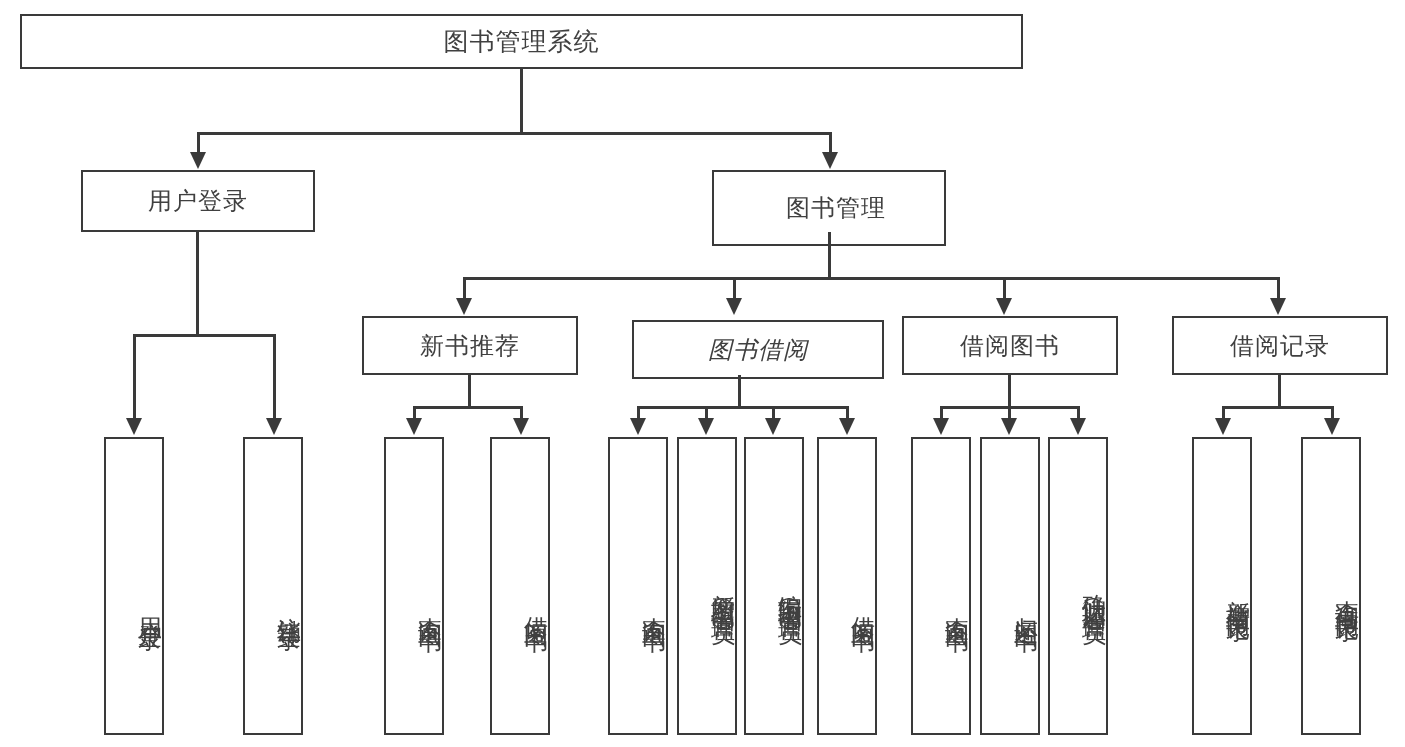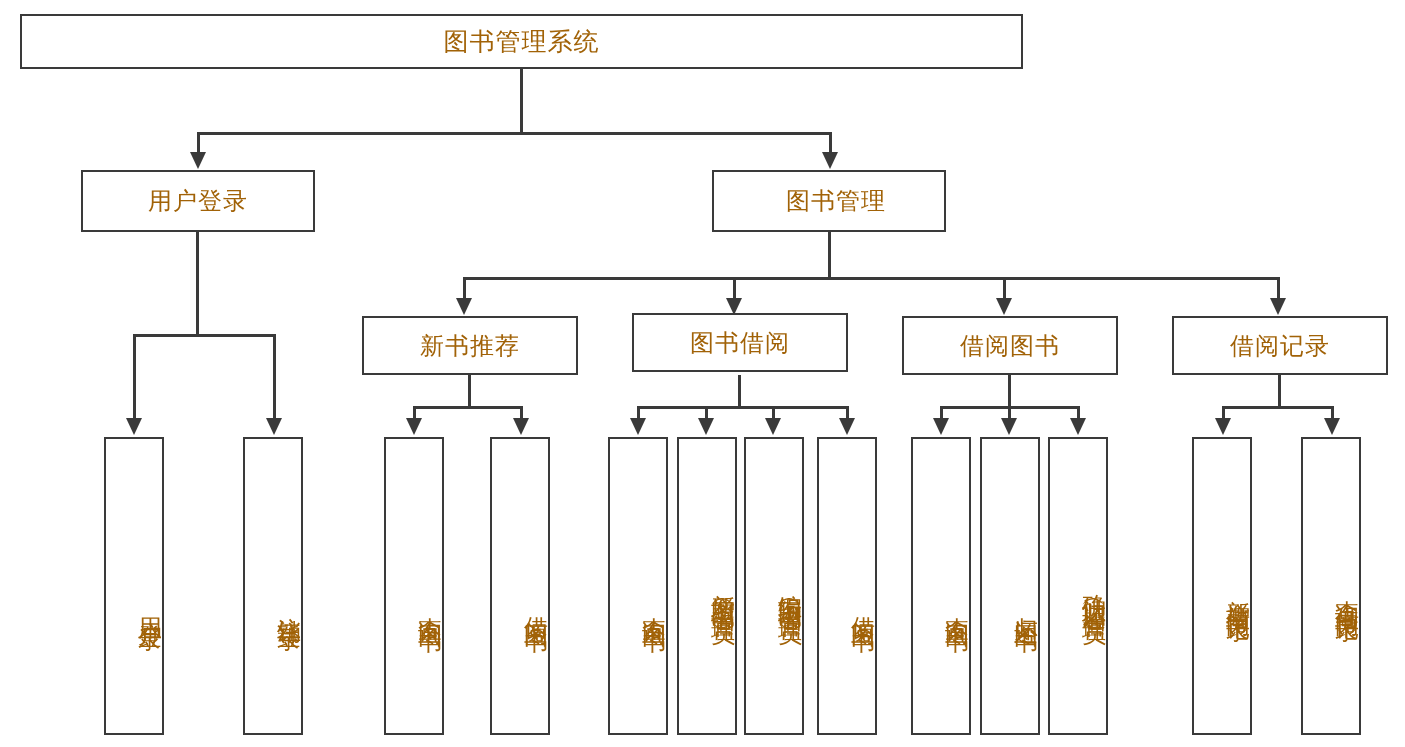--- a/index.html
+++ b/index.html
@@ -17,21 +17,21 @@
   }
   
   .node{
     position:absolute;
     box-sizing:border-box;
     background:#ffffff;
     border:2px solid #3a3a3a;
     display:flex;
     align-items:center;
     justify-content:center;
-    color:#a16207;
+    color:#404040;
     letter-spacing:1px;
   }
   .node.root{ font-size:25px; }
   .node.lvl2{ font-size:24px; }
   .node.lvl3{ font-size:24px; }
 
   
   .node.leaf{
     font-size:24px;
     writing-mode:vertical-rl;
@@ -76,42 +76,42 @@
 
   <div class="ln v" style="left:520px;top:69px;width:3px;height:65px;"></div>
   <div class="ln h" style="left:197px;top:132px;width:635px;height:3px;"></div>
   <div class="ln v" style="left:197px;top:132px;width:3px;height:22px;"></div>
   <div class="ln v" style="left:829px;top:132px;width:3px;height:22px;"></div>
   <div class="arrow" style="left:190px;top:152px;"></div>
   <div class="arrow" style="left:822px;top:152px;"></div>
 
   <div class="node lvl2" style="left:81px;top:170px;width:234px;height:62px;">用户登录</div>
 
-  <div class="node lvl2" style="left:712px;top:170px;width:234px;height:62px;padding-left:14px;">图书管理</div>
+  <div class="node lvl2" style="left:712px;top:170px;width:234px;height:76px;padding-left:14px;">图书管理</div>
 
   <div class="ln v" style="left:196px;top:232px;width:3px;height:105px;"></div>
   <div class="ln h" style="left:133px;top:334px;width:143px;height:3px;"></div>
   <div class="ln v" style="left:133px;top:334px;width:3px;height:86px;"></div>
   <div class="ln v" style="left:273px;top:334px;width:3px;height:86px;"></div>
   <div class="arrow" style="left:126px;top:418px;"></div>
   <div class="arrow" style="left:266px;top:418px;"></div>
 
   <div class="ln v" style="left:828px;top:232px;width:3px;height:48px;"></div>
   <div class="ln h" style="left:463px;top:277px;width:817px;height:3px;"></div>
   <div class="ln v" style="left:463px;top:277px;width:3px;height:23px;"></div>
   <div class="ln v" style="left:733px;top:277px;width:3px;height:23px;"></div>
   <div class="ln v" style="left:1003px;top:277px;width:3px;height:23px;"></div>
   <div class="ln v" style="left:1277px;top:277px;width:3px;height:23px;"></div>
   <div class="arrow" style="left:456px;top:298px;"></div>
   <div class="arrow" style="left:726px;top:298px;"></div>
   <div class="arrow" style="left:996px;top:298px;"></div>
   <div class="arrow" style="left:1270px;top:298px;"></div>
 
   <div class="node lvl3" style="left:362px;top:316px;width:216px;height:59px;">新书推荐</div>
-  <div class="node lvl3" style="left:632px;top:313px;width:216px;height:59px;">图书借阅</div>
+  <div class="node lvl3" style="left:632px;top:320px;width:252px;height:59px;font-style:italic;">图书借阅</div>
   <div class="node lvl3" style="left:902px;top:316px;width:216px;height:59px;">借阅图书</div>
   <div class="node lvl3" style="left:1172px;top:316px;width:216px;height:59px;">借阅记录</div>
 
   <div class="ln v" style="left:468px;top:375px;width:3px;height:34px;"></div>
   <div class="ln h" style="left:413px;top:406px;width:110px;height:3px;"></div>
   <div class="ln v" style="left:413px;top:406px;width:3px;height:14px;"></div>
   <div class="ln v" style="left:520px;top:406px;width:3px;height:14px;"></div>
   <div class="arrow" style="left:406px;top:418px;"></div>
   <div class="arrow" style="left:513px;top:418px;"></div>
 

